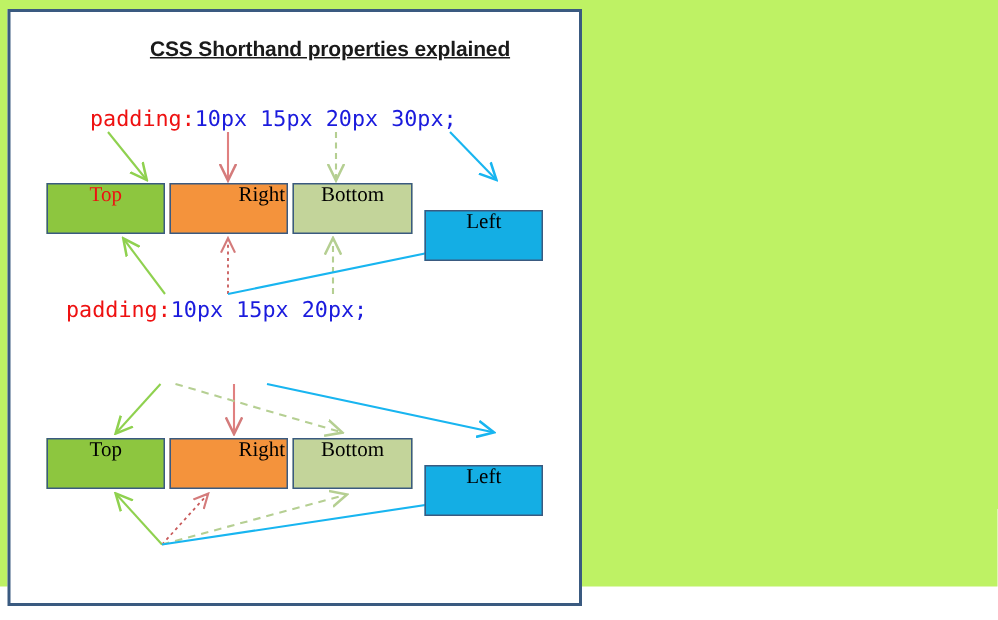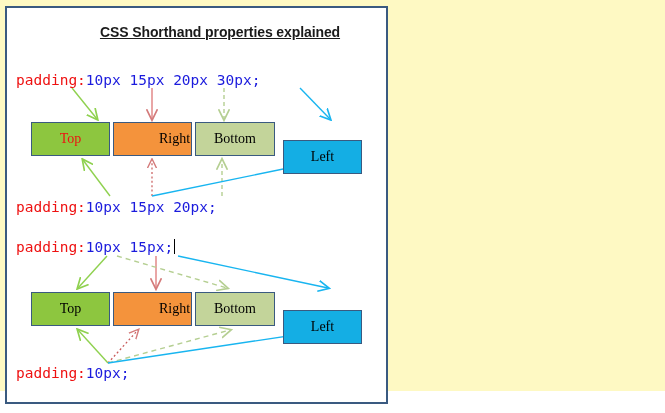--- a/index.html
+++ b/index.html
@@ -10,21 +10,21 @@
   body {
     width: 665px;
     height: 413px;
     font-family: "Liberation Sans", sans-serif;
     overflow: hidden;
   }
   #canvas {
     position: relative;
     width: 665px;
     height: 391px;
-    background: #fef9c3;
+    background: #bef264;
   }
   .frame {
     position: absolute;
     left: 5px;
     top: 6px;
     width: 383px;
     height: 398px;
     border: 2px solid #3a5a80;
     box-sizing: border-box;
     background: #ffffff;
@@ -51,41 +51,42 @@
     letter-spacing: -0.1px;
     white-space: nowrap;
   }
   .code {
     position: absolute;
     font-family: "DejaVu Sans Mono", monospace;
     font-size: 14.5px;
     letter-spacing: 0px;
     white-space: pre;
     color: #1b1bdd;
+    margin-left: 44px;
   }
   .code .prop { color: #ee1111; }
   .code .val  { color: #1b1bdd; }
   .code .semi { color: #1b1bdd; }
   .caret {
     display: inline-block;
     width: 1px;
     height: 15px;
     background: #000000;
     vertical-align: -2px;
     margin-left: 1px;
   }
   .box {
     position: absolute;
     height: 34px;
     border: 1px solid #3a5a80;
     box-sizing: border-box;
     font-family: "Liberation Serif", serif;
     font-size: 14px;
     display: flex;
-    align-items: center;
+    align-items: flex-start;
     justify-content: center;
     color: #000000;
   }
   .box-top    { background: #8dc63f; }
   .box-right  { background: #f4933c; padding-left: 44px; }
   .box-bottom { background: #c3d49a; }
   .box-left   { background: #14aee4; margin-top: 18px; }
   .txt-red { color: #ee1111; }
 </style>
 </head>
@@ -142,32 +143,30 @@
   <div class="box box-right" style="left:113px; top:122px; width:79px;">
       <span>Right</span>
     </div>
   <div class="box box-bottom" style="left:195px; top:122px; width:80px;">
       <span>Bottom</span>
     </div>
   <div class="box box-left" style="left:283px; top:122px; width:79px;">
       <span>Left</span>
     </div>
 
-  <div class="code" style="left:16px; top:199px;"><span class="prop">padding</span><span class="prop">:</span><span class="val">10px 15px 20px</span><span class="semi">;</span></div>
+  <div class="code" style="left:0; top:199px;"><span class="prop">padding</span><span class="prop">:</span><span class="val">10px 15px 20px</span><span class="semi">;</span></div>
 
-  <div class="code" style="left:16px; top:239px;"><span class="prop">padding</span><span class="prop">:</span><span class="val">10px 15px</span><span class="semi">;</span><span class="caret"></span></div>
 
   <div class="box box-top" style="left:31px; top:292px; width:79px;">
       <span>Top</span>
     </div>
   <div class="box box-right" style="left:113px; top:292px; width:79px;">
       <span>Right</span>
     </div>
   <div class="box box-bottom" style="left:195px; top:292px; width:80px;">
       <span>Bottom</span>
     </div>
   <div class="box box-left" style="left:283px; top:292px; width:79px;">
       <span>Left</span>
     </div>
 
-  <div class="code" style="left:16px; top:365px;"><span class="prop">padding</span><span class="prop">:</span><span class="val">10px</span><span class="semi">;</span></div>
 
 </div>
 
 </body></html>

